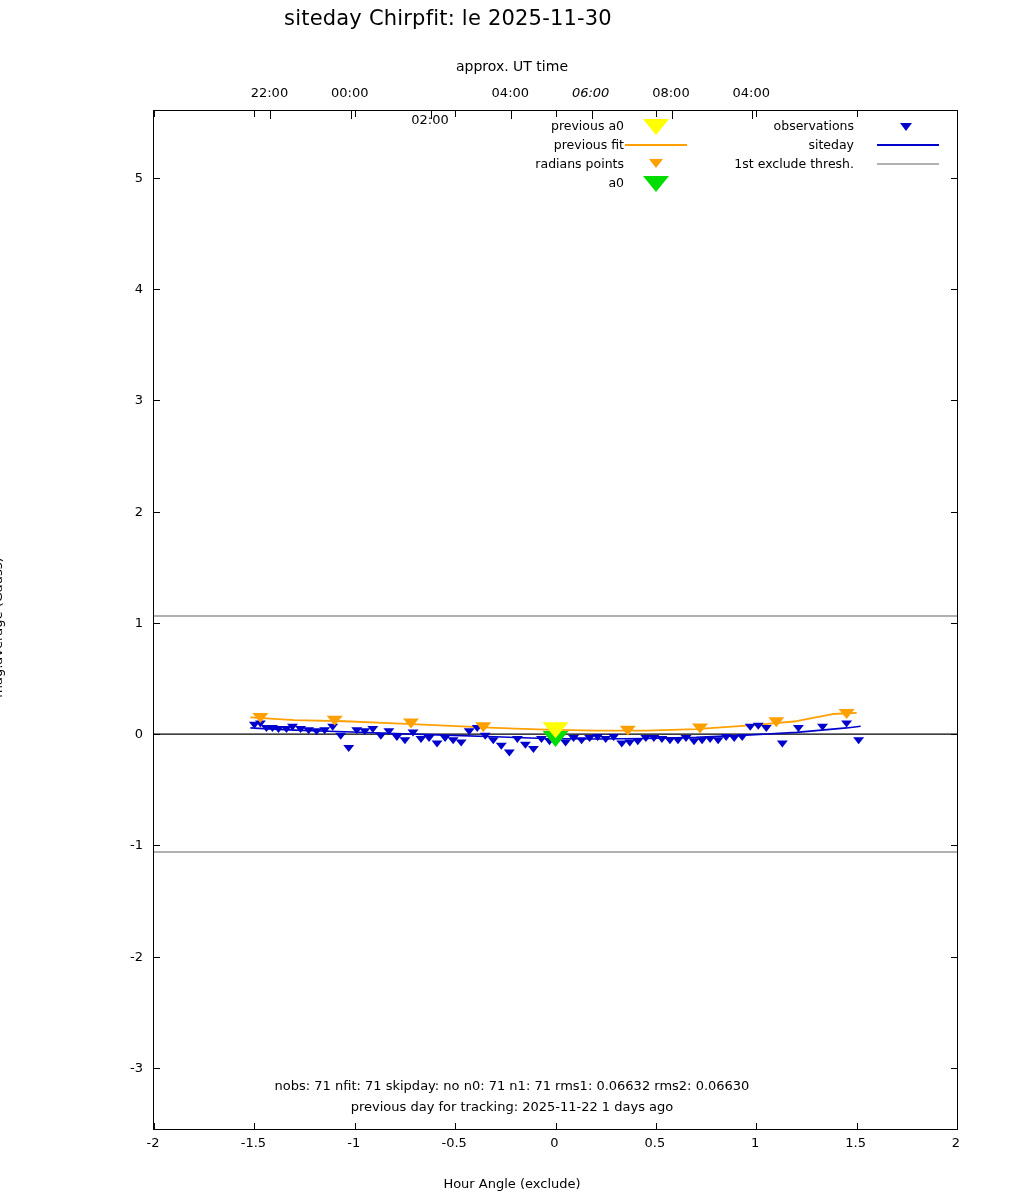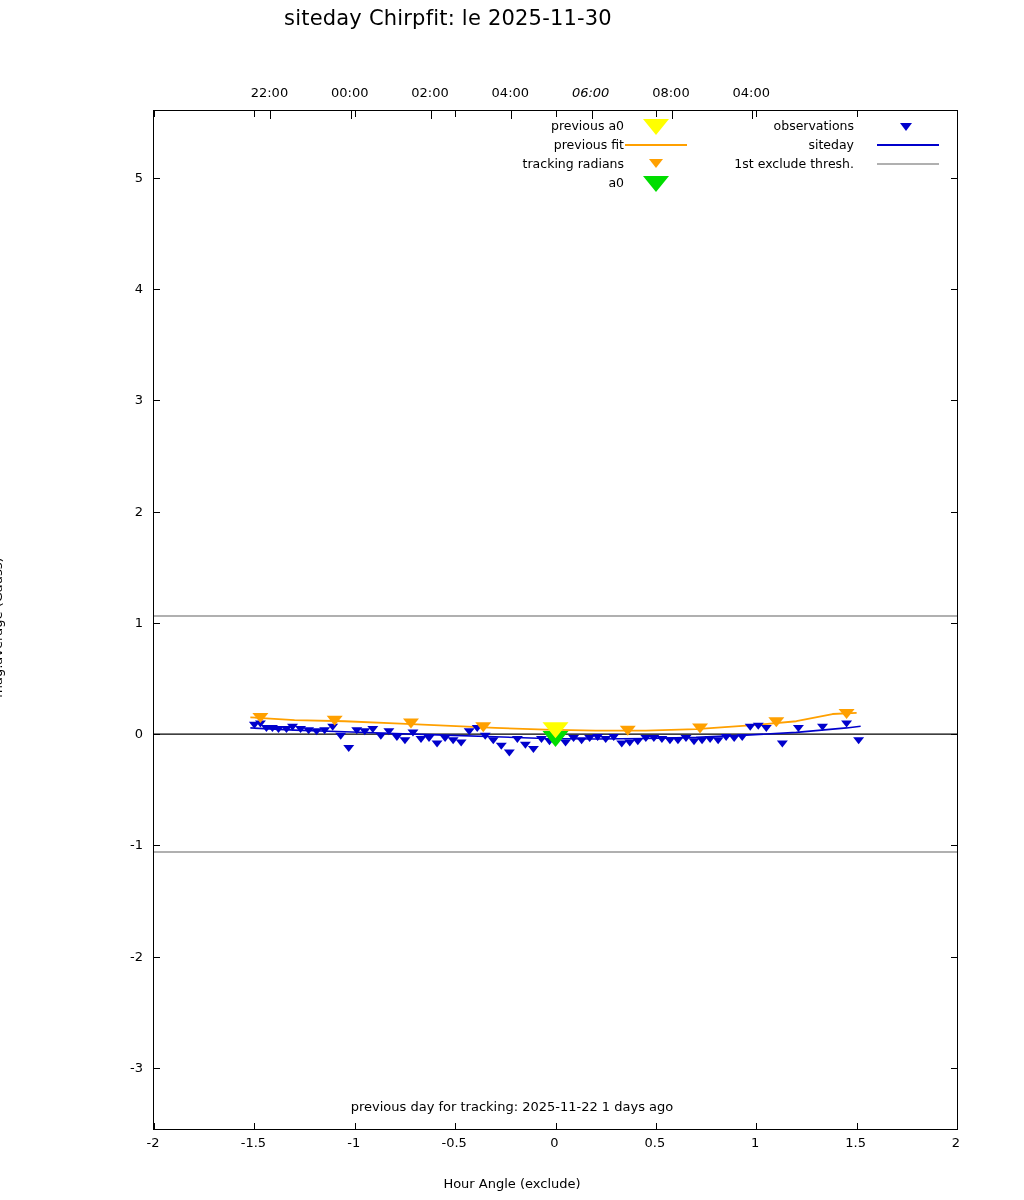--- a/index.html
+++ b/index.html
@@ -60,20 +60,21 @@
   .statline{position:absolute;font-size:13px;}
 
   svg{position:absolute;left:0;top:0;}
 </style>
 </head>
 <body>
 
 <div id="root">
 
   <div class="title">siteday Chirpfit:  le  2025-11-30</div>
+  <div class="toptitle">approx. UT time</div>
 
   <div class="frame">
     <div class="plotarea" id="plotarea">
       <svg id="plot-svg" width="803" height="1018">
           <line x1="0" x2="803" y1="505.1060109289617" y2="505.1060109289617" stroke="#b0b0b0" stroke-width="2"></line>
           <line x1="0" x2="803" y1="740.9704918032787" y2="740.9704918032787" stroke="#b0b0b0" stroke-width="2"></line>
           <line x1="0" x2="803" y1="623.0382513661202" y2="623.0382513661202" stroke="#000000" stroke-width="1.2"></line>
           <path d="M 96.36 616.92 L 140.52 619.14 L 190.71 620.81 L 240.90 622.48 L 291.09 624.15 L 341.27 625.82 L 391.46 627.49 L 441.65 628.04 L 491.84 627.49 L 542.03 626.38 L 592.21 624.15 L 642.40 621.37 L 692.59 616.92 L 706.64 615.25" fill="none" stroke="#0000cc" stroke-width="1.6" stroke-linejoin="round"></path>
           <path d="M 96.36 606.35 L 140.52 609.13 L 190.71 610.24 L 240.90 612.47 L 291.09 614.69 L 341.27 616.92 L 391.46 618.59 L 441.65 619.70 L 491.84 619.70 L 542.03 618.03 L 592.21 614.69 L 642.40 610.24 L 678.53 603.01 L 702.63 601.90" fill="none" stroke="#ffa000" stroke-width="1.8" stroke-linejoin="round"></path>
           <polygon points="94.875,610.6377049180328 105.875,610.6377049180328 100.375,617.6377049180328" fill="#0000cc"></polygon>
@@ -212,21 +213,21 @@
       <div class="xlab-b" style="left: 253.375px;">-1.5</div>
       <div class="xlab-b" style="left: 353.75px;">-1</div>
       <div class="xlab-b" style="left: 454.125px;">-0.5</div>
       <div class="xlab-b" style="left: 554.5px;">0</div>
       <div class="xlab-b" style="left: 654.875px;">0.5</div>
       <div class="xlab-b" style="left: 755.25px;">1</div>
       <div class="xlab-b" style="left: 855.625px;">1.5</div>
       <div class="xlab-b" style="left: 956px;">2</div>
       <div class="xlab-t" style="left: 269.435px;">22:00</div>
       <div class="xlab-t" style="left: 349.735px;">00:00</div>
-      <div class="xlab-t" style="left: 430.035px;">02:00</div>
+      <div class="xlab-t" style="left: 430.035px; margin-top: 27px;">02:00</div>
       <div class="xlab-t" style="left: 510.335px;">04:00</div>
       <div class="xlab-t" style="left: 590.635px; font-style: italic;">06:00</div>
       <div class="xlab-t" style="left: 670.935px; text-align: center;">08:00</div>
       <div class="xlab-t" style="left: 751.235px;">04:00</div>
       <div class="ylab" style="top: 1066.81px; left: 113px; width: 30px;">-3</div>
       <div class="ylab" style="top: 955.552px; left: 113px; width: 30px;">-2</div>
       <div class="ylab" style="top: 844.295px; left: 113px; width: 30px;">-1</div>
       <div class="ylab" style="top: 733.038px; left: 113px; width: 30px;">0</div>
       <div class="ylab" style="top: 621.781px; left: 113px; width: 30px;">1</div>
       <div class="ylab" style="top: 510.525px; left: 113px; width: 30px;">2</div>
@@ -246,21 +247,21 @@
     <div class="lg-key" style="left:203px;top:1px;">
       <span class="tri" style="display:block;border-left-width:13px;border-right-width:13px;border-top-width:16px;border-top-color:#ffff00;"></span>
     </div>
 
     <div class="lg-row" style="left:0;top:19px;width:200px;">
       <span class="lg-lab">previous fit</span>
     </div>
     <div class="lg-line" style="left:185px;top:26px;background:#ffa000;"></div>
 
     <div class="lg-row" style="left:0;top:38px;width:200px;">
-      <span class="lg-lab">tracking radians</span>
+      <span class="lg-lab">radians points</span>
     </div>
     <div class="lg-key" style="left:209px;top:41px;">
       <span class="tri" style="display:block;border-left-width:7px;border-right-width:7px;border-top-width:9px;border-top-color:#ffa000;"></span>
     </div>
 
     <div class="lg-row" style="left:0;top:57px;width:200px;">
       <span class="lg-lab">a0</span>
     </div>
     <div class="lg-key" style="left:203px;top:58px;">
       <span class="tri" style="display:block;border-left-width:13px;border-right-width:13px;border-top-width:16px;border-top-color:#00dd00;"></span>
@@ -277,15 +278,16 @@
       <span class="lg-lab">siteday</span>
     </div>
     <div class="lg-line" style="left:437px;top:26px;background:#0000cc;"></div>
 
     <div class="lg-row" style="left:220px;top:38px;width:210px;">
       <span class="lg-lab">1st exclude thresh.</span>
     </div>
     <div class="lg-line" style="left:437px;top:45px;background:#b0b0b0;"></div>
   </div>
 
+  <div class="statline" style="left:0;top:1078px;width:1024px;text-align:center;">nobs: 71    nfit: 71    skipday: no                      n0: 71    n1: 71    rms1: 0.06632    rms2: 0.06630</div>
   <div class="statline" style="left:0;top:1099px;width:1024px;text-align:center;">previous day for tracking:  2025-11-22     1 days ago</div>
 
 </div>
 
 </body></html>

